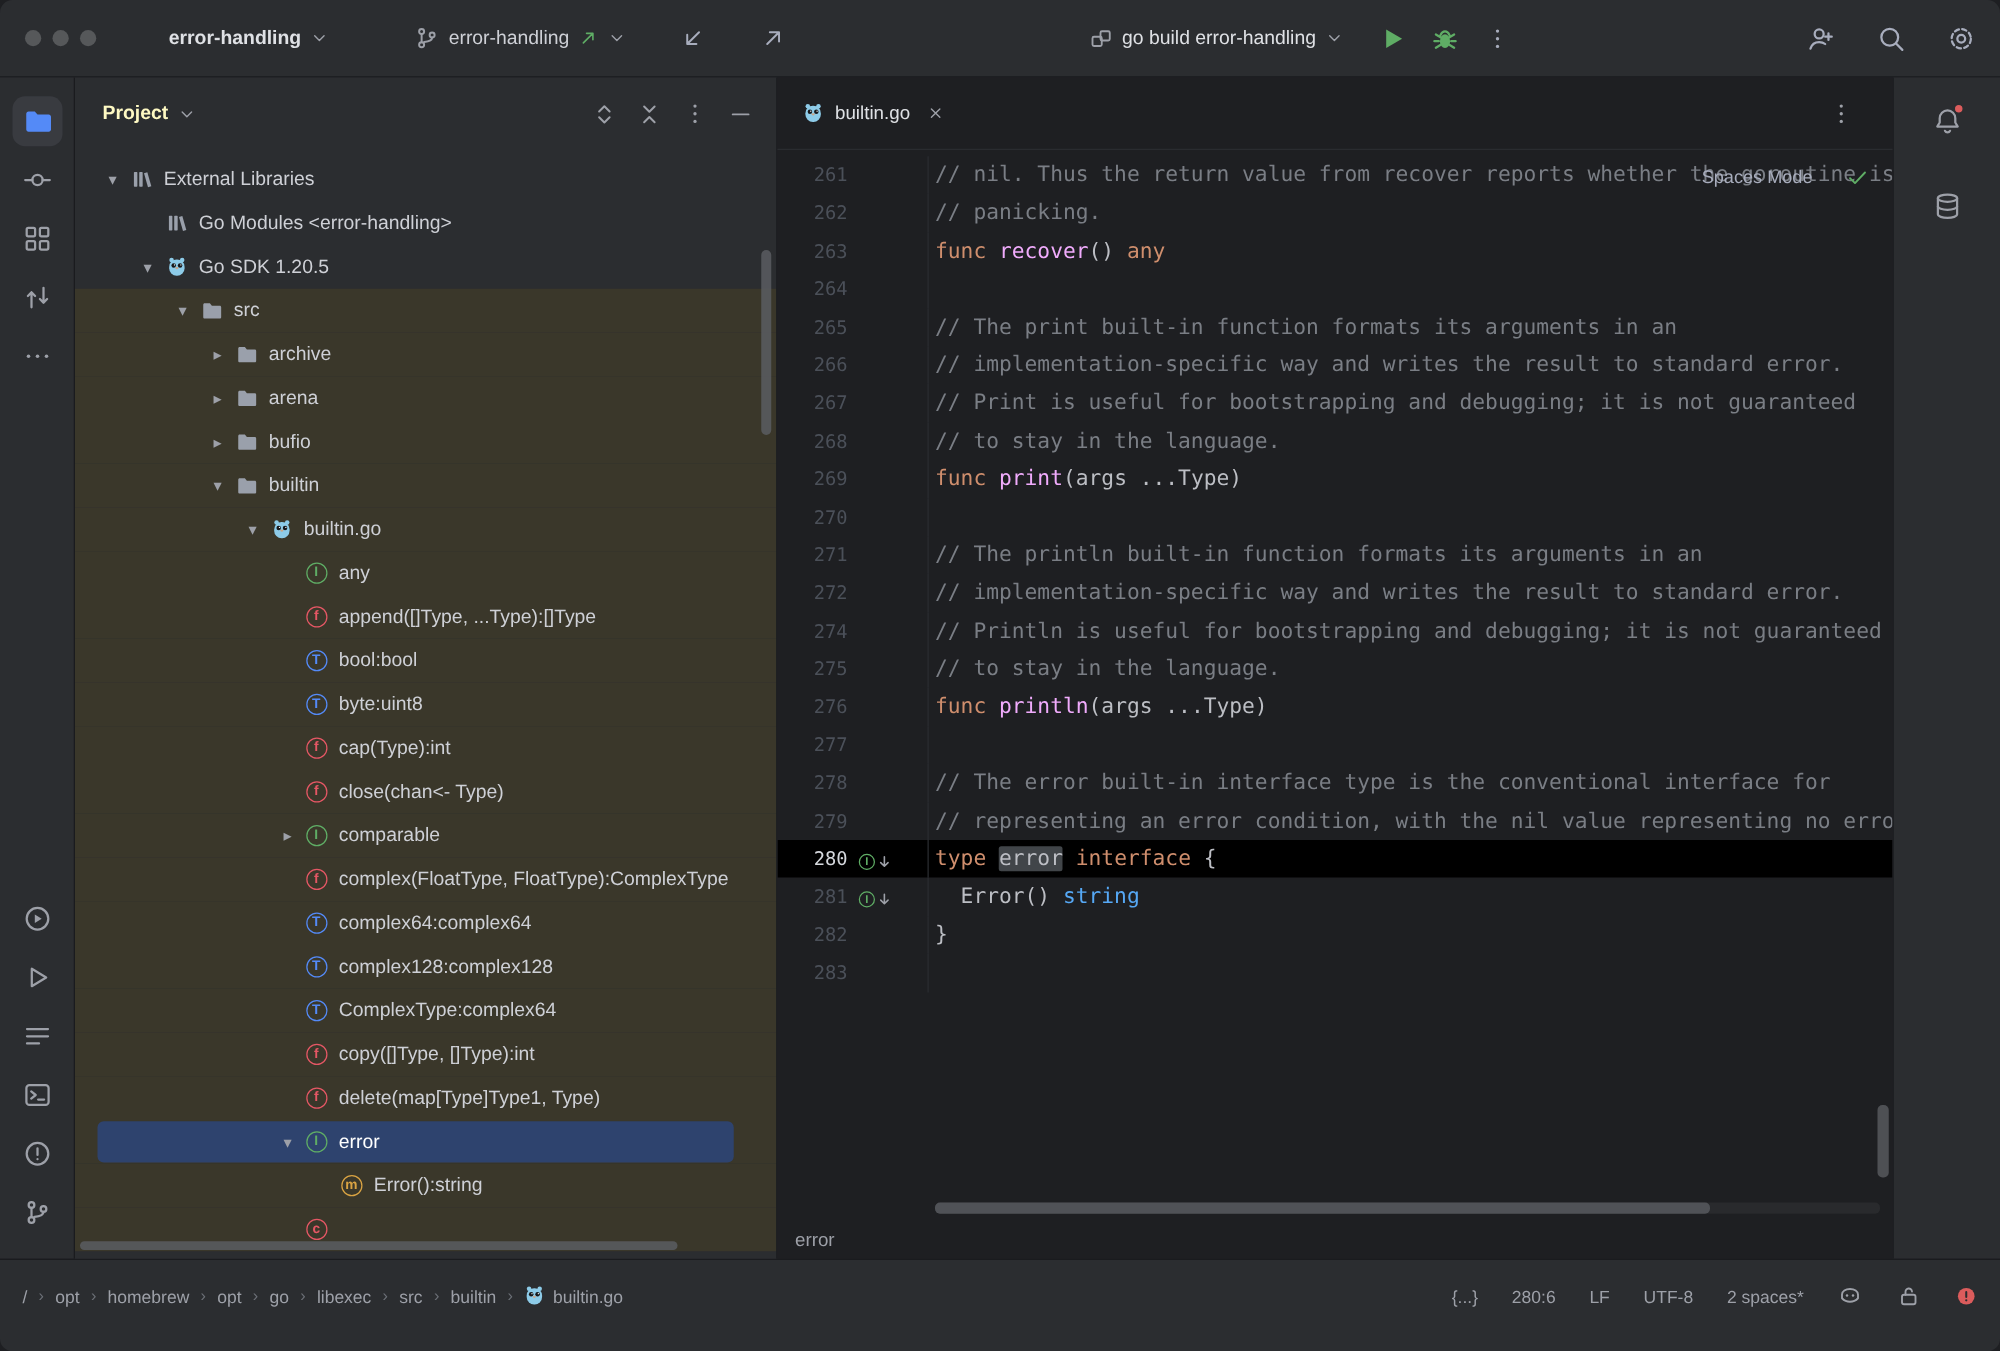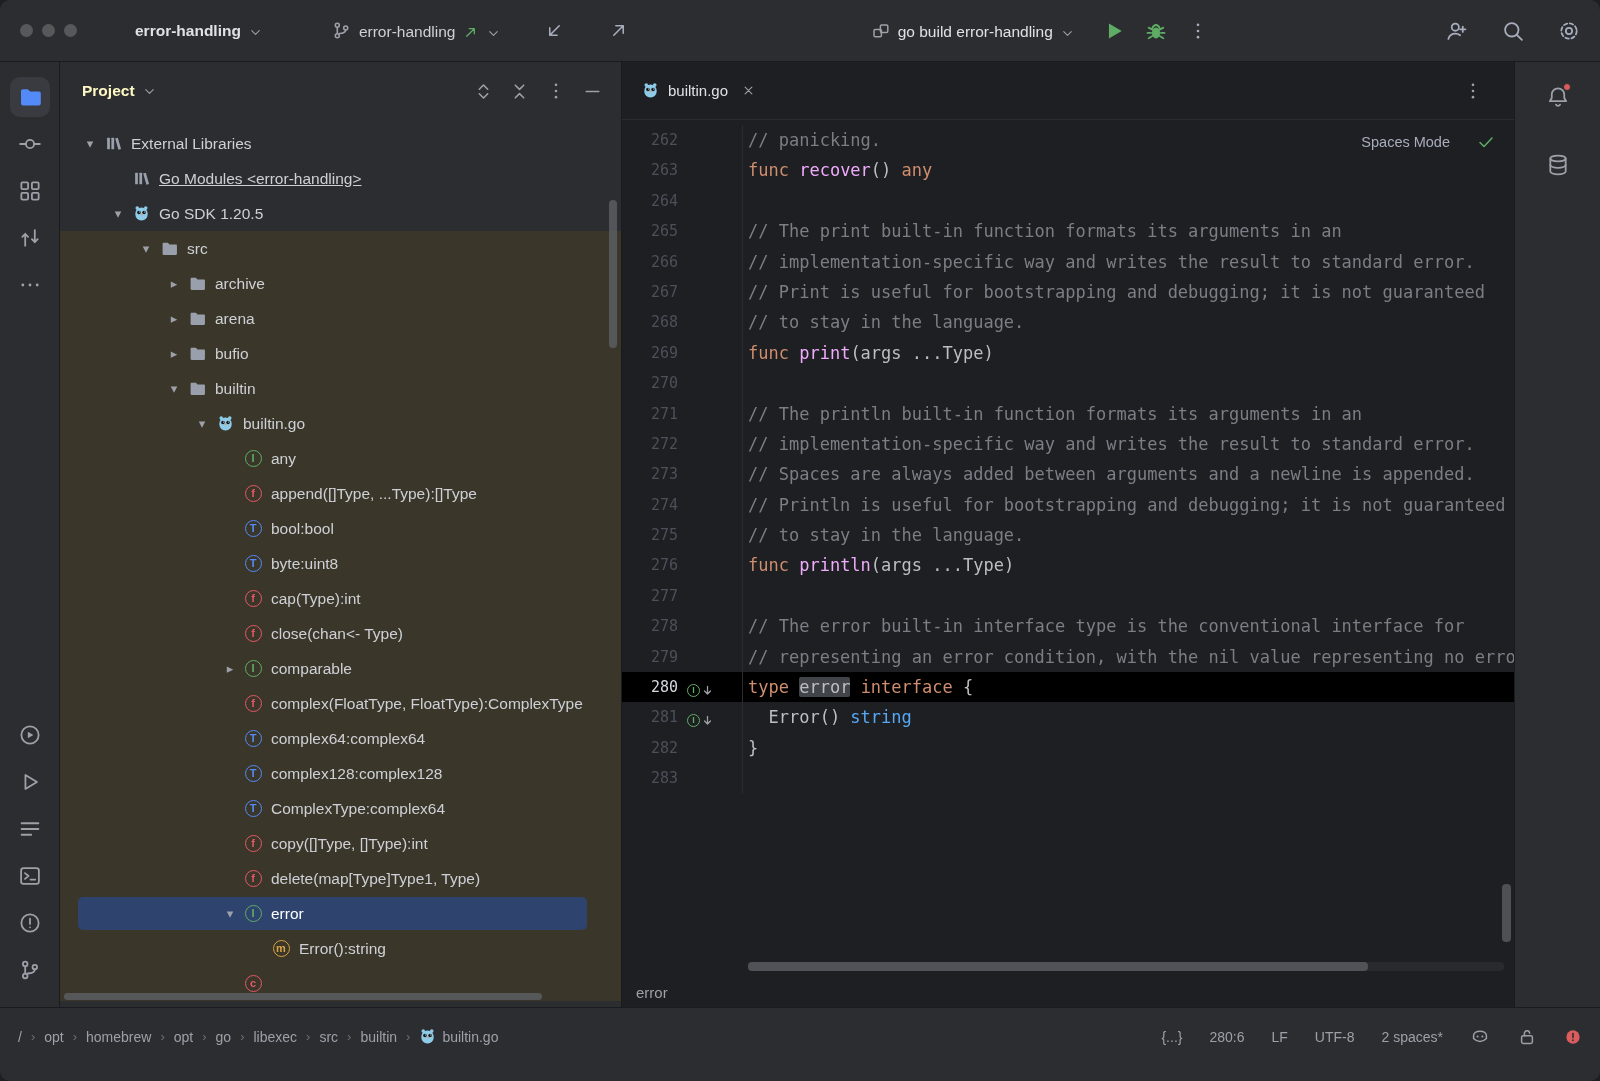--- a/index.html
+++ b/index.html
@@ -4,21 +4,21 @@
 <style>
   *{margin:0;padding:0;box-sizing:border-box}
   html,body{width:1600px;height:1081px;background:#1E1F22;overflow:hidden;
     font-family:"Liberation Sans",sans-serif;color:#CED0D6;-webkit-font-smoothing:antialiased}
   .window{display:grid;grid-template-rows:62px 1fr 74px;height:100%;border-radius:10px;overflow:hidden}
 
   
   .titlebar{background:#2B2D30;border-bottom:1px solid #1A1B1E;display:flex;align-items:center;font-size:15.5px}
   .traffic{display:flex;gap:9px;margin-left:20px}
   .dot{width:13px;height:13px;border-radius:50%;background:#56585A;display:inline-block}
-  .tb-widget{display:flex;align-items:flex-end;gap:7px;padding:6px 10px;border-radius:8px;cursor:pointer;color:#DFE1E5}
+  .tb-widget{display:flex;align-items:center;gap:7px;padding:6px 10px;border-radius:8px;cursor:pointer;color:#DFE1E5}
   .project-widget{margin-left:48px;font-weight:700}
   .branch-widget{margin-left:48px;color:#CED0D6;font-weight:400}
   .tb-group{display:flex;align-items:center;gap:30px;color:#CED0D6}
   .tb-group .icn-btn{width:34px;height:34px;display:flex;align-items:center;justify-content:center;border-radius:8px;color:#A8ADBD;cursor:pointer}
   .tb-nav{margin-left:26px}
   .tb-center{display:flex;align-items:center;margin:0 auto}
   .tb-center .tb-group{gap:8px;margin-left:12px}
   .tb-right{margin-right:14px;gap:22px}
   .icn{display:inline-flex;align-items:center;justify-content:center;color:#9DA0A8}
   .icn svg{display:block}
@@ -347,21 +347,21 @@
             <span class="chev">▾</span>
             <span class="t-icon">
               <svg width="17" height="17" viewBox="0 0 16 16" fill="#9AA0AB">
                 <rect x="2" y="2.5" width="2.6" height="11" rx=".5"></rect>
                 <rect x="6" y="2.5" width="2.6" height="11" rx=".5"></rect>
                 <path d="M9.6 3.4l2.5-.7 3 10.5-2.5.7z"></path>
               </svg>
             </span>
             <span class="t-label">External Libraries</span>
           </div>
-          <div class="tree-row" style="padding-left: 46px; text-decoration: underline;">
+          <div class="tree-row" style="padding-left: 46px;">
             <span class="chev"></span>
             <span class="t-icon">
               <svg width="17" height="17" viewBox="0 0 16 16" fill="#9AA0AB">
                 <rect x="2" y="2.5" width="2.6" height="11" rx=".5"></rect>
                 <rect x="6" y="2.5" width="2.6" height="11" rx=".5"></rect>
                 <path d="M9.6 3.4l2.5-.7 3 10.5-2.5.7z"></path>
               </svg>
             </span>
             <span class="t-label">Go Modules &lt;error-handling&gt;</span>
           </div>
@@ -584,32 +584,32 @@
         <span class="icn tabbar-more">
             <svg width="22" height="22" viewBox="0 0 20 20" fill="none" stroke="currentColor" stroke-width="1.5" stroke-linecap="round" stroke-linejoin="round">
               <circle cx="10" cy="4.4" r="1.2" fill="currentColor" stroke="none"></circle>
               <circle cx="10" cy="10" r="1.2" fill="currentColor" stroke="none"></circle>
               <circle cx="10" cy="15.6" r="1.2" fill="currentColor" stroke="none"></circle>
             </svg>
           </span>
       </div>
       <div class="editor-body">
         <div>
+            <div class="code-line"><span class="lnum">261</span><span class="lgut"></span><span class="lcode"><span class="tk-c">// nil. Thus the return value from recover reports whether the goroutine is</span></span></div>
             <div class="code-line"><span class="lnum">262</span><span class="lgut"></span><span class="lcode"><span class="tk-c">// panicking.</span></span></div>
             <div class="code-line"><span class="lnum">263</span><span class="lgut"></span><span class="lcode"><span class="tk-k">func </span><span class="tk-f">recover</span><span class="tk-p">() </span><span class="tk-k">any</span></span></div>
             <div class="code-line"><span class="lnum">264</span><span class="lgut"></span><span class="lcode"></span></div>
             <div class="code-line"><span class="lnum">265</span><span class="lgut"></span><span class="lcode"><span class="tk-c">// The print built-in function formats its arguments in an</span></span></div>
             <div class="code-line"><span class="lnum">266</span><span class="lgut"></span><span class="lcode"><span class="tk-c">// implementation-specific way and writes the result to standard error.</span></span></div>
             <div class="code-line"><span class="lnum">267</span><span class="lgut"></span><span class="lcode"><span class="tk-c">// Print is useful for bootstrapping and debugging; it is not guaranteed</span></span></div>
             <div class="code-line"><span class="lnum">268</span><span class="lgut"></span><span class="lcode"><span class="tk-c">// to stay in the language.</span></span></div>
             <div class="code-line"><span class="lnum">269</span><span class="lgut"></span><span class="lcode"><span class="tk-k">func </span><span class="tk-f">print</span><span class="tk-p">(args ...Type)</span></span></div>
             <div class="code-line"><span class="lnum">270</span><span class="lgut"></span><span class="lcode"></span></div>
             <div class="code-line"><span class="lnum">271</span><span class="lgut"></span><span class="lcode"><span class="tk-c">// The println built-in function formats its arguments in an</span></span></div>
             <div class="code-line"><span class="lnum">272</span><span class="lgut"></span><span class="lcode"><span class="tk-c">// implementation-specific way and writes the result to standard error.</span></span></div>
-            <div class="code-line"><span class="lnum">273</span><span class="lgut"></span><span class="lcode"><span class="tk-c">// Spaces are always added between arguments and a newline is appended.</span></span></div>
             <div class="code-line"><span class="lnum">274</span><span class="lgut"></span><span class="lcode"><span class="tk-c">// Println is useful for bootstrapping and debugging; it is not guaranteed</span></span></div>
             <div class="code-line"><span class="lnum">275</span><span class="lgut"></span><span class="lcode"><span class="tk-c">// to stay in the language.</span></span></div>
             <div class="code-line"><span class="lnum">276</span><span class="lgut"></span><span class="lcode"><span class="tk-k">func </span><span class="tk-f">println</span><span class="tk-p">(args ...Type)</span></span></div>
             <div class="code-line"><span class="lnum">277</span><span class="lgut"></span><span class="lcode"></span></div>
             <div class="code-line"><span class="lnum">278</span><span class="lgut"></span><span class="lcode"><span class="tk-c">// The error built-in interface type is the conventional interface for</span></span></div>
             <div class="code-line"><span class="lnum">279</span><span class="lgut"></span><span class="lcode"><span class="tk-c">// representing an error condition, with the nil value representing no error.</span></span></div>
             <div class="code-line current"><span class="lnum">280</span><span class="lgut"><span><span class="impl-wrap"><span class="sym sym-i sym-sm">I</span><svg width="11" height="11" viewBox="0 0 12 12" fill="none" stroke="#9DA0A8" stroke-width="1.4" stroke-linecap="round" stroke-linejoin="round">
                       <path d="M6 1.5v8M2.8 6.6L6 9.8l3.2-3.2"></path>
                     </svg></span></span></span><span class="lcode"><span class="tk-k">type </span><span class="tk-hl">error</span><span class="tk-p"> </span><span class="tk-k">interface</span><span class="tk-p"> {</span></span></div>
             <div class="code-line"><span class="lnum">281</span><span class="lgut"><span><span class="impl-wrap"><span class="sym sym-i sym-sm">I</span><svg width="11" height="11" viewBox="0 0 12 12" fill="none" stroke="#9DA0A8" stroke-width="1.4" stroke-linecap="round" stroke-linejoin="round">

